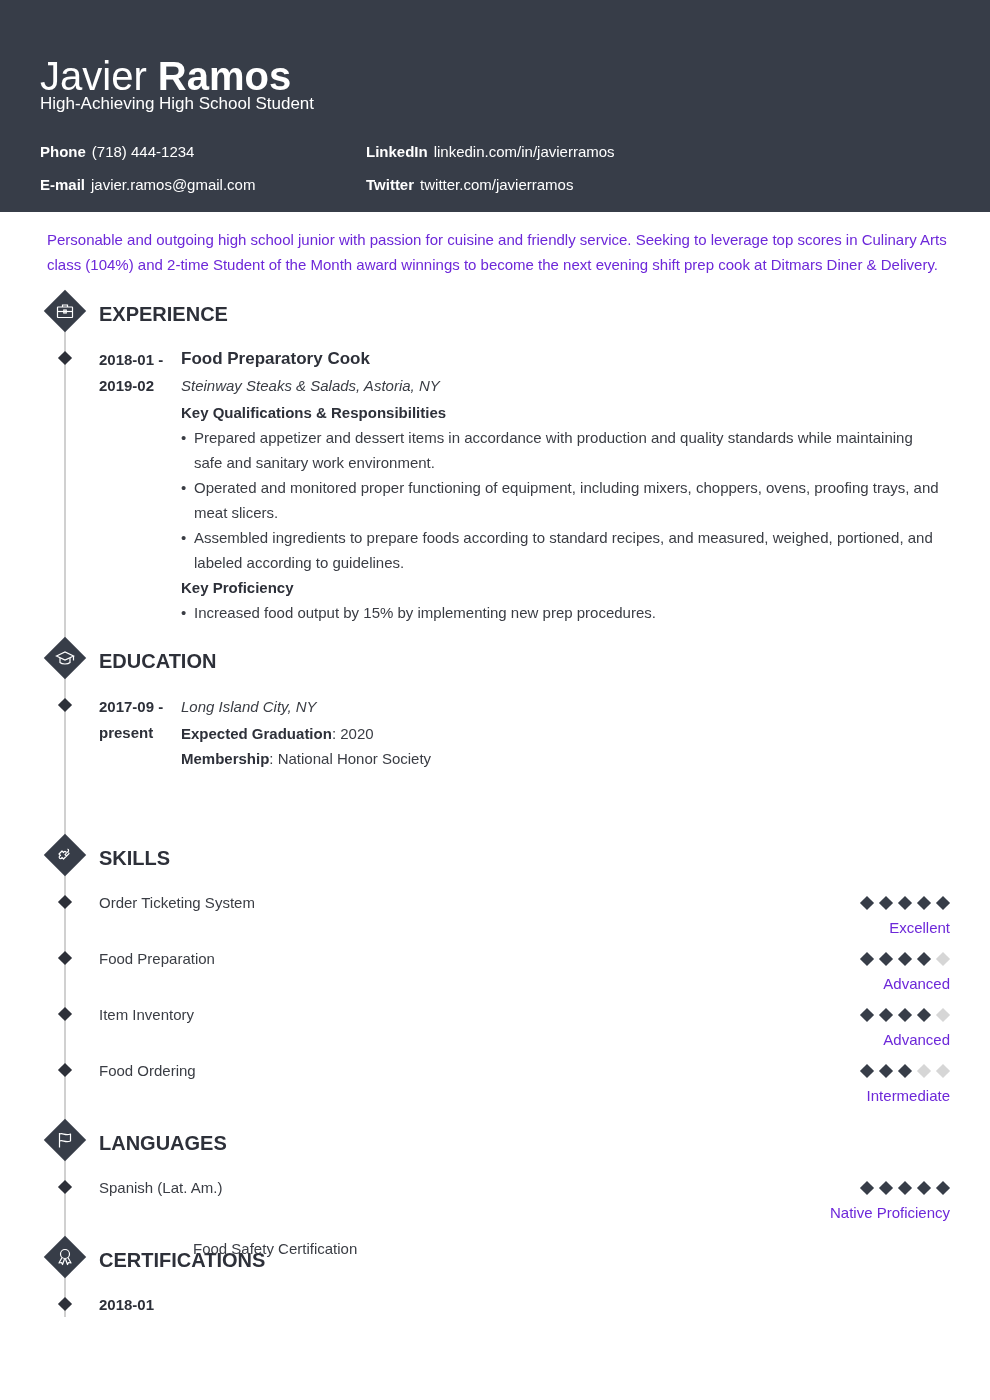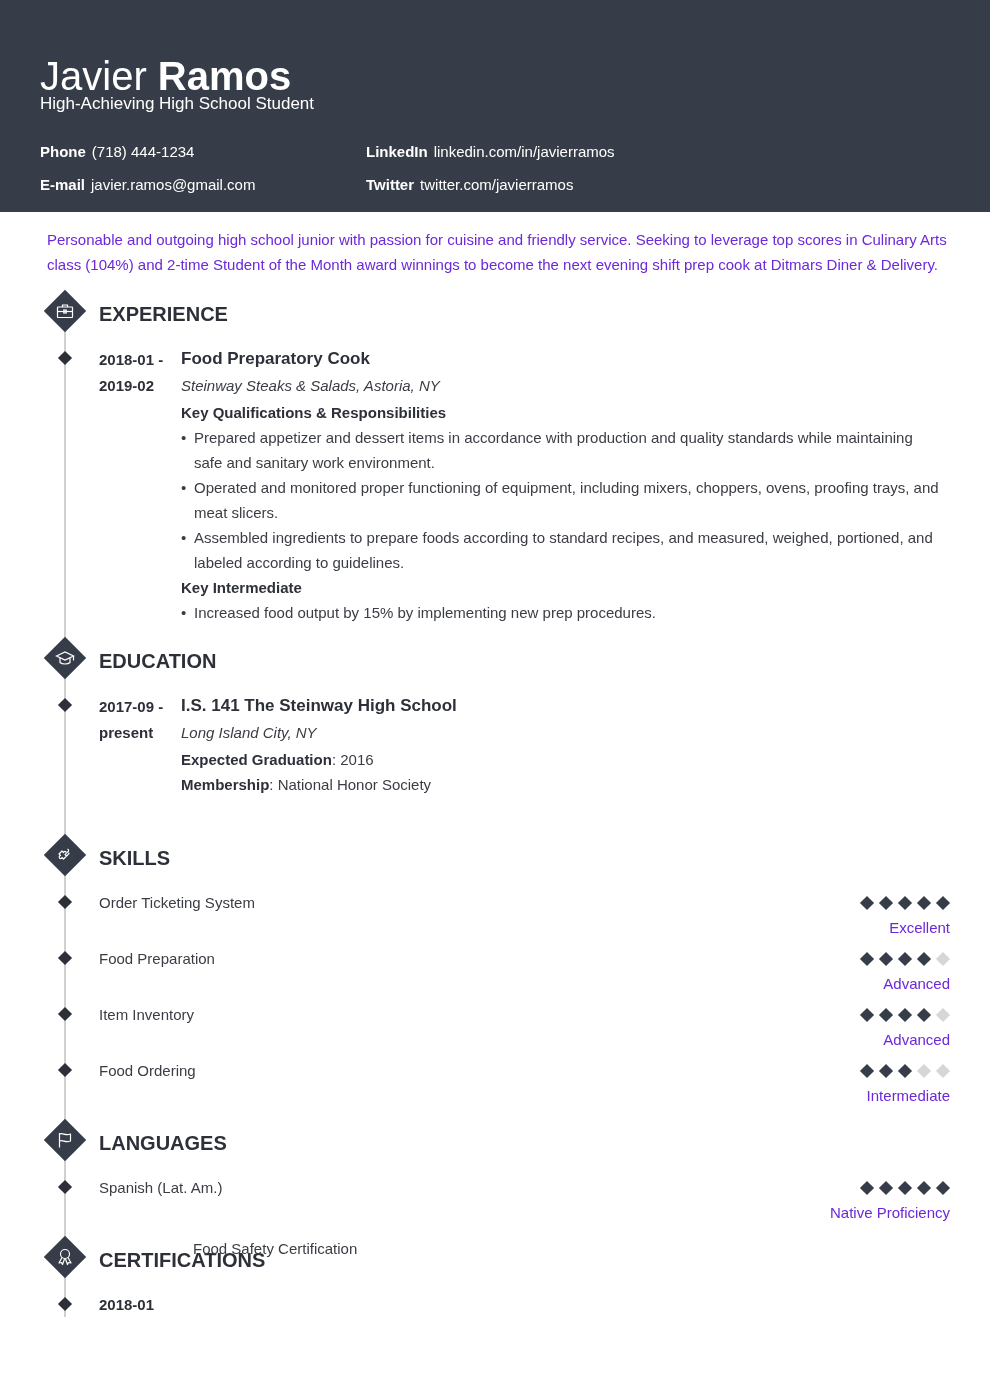--- a/index.html
+++ b/index.html
@@ -87,21 +87,21 @@
 </div>
 <div class="content" style="top:346px;">
   <div class="role">Food Preparatory Cook</div>
   <div class="company">Steinway Steaks &amp; Salads, Astoria, NY</div>
   <div class="sub">Key Qualifications &amp; Responsibilities</div>
   <ul>
     <li>Prepared appetizer and dessert items in accordance with production and quality standards while maintaining safe and sanitary work environment.</li>
     <li>Operated and monitored proper functioning of equipment, including mixers, choppers, ovens, proofing trays, and meat slicers.</li>
     <li>Assembled ingredients to prepare foods according to standard recipes, and measured, weighed, portioned, and labeled according to guidelines.</li>
   </ul>
-  <div class="sub">Key Intermediate</div>
+  <div class="sub">Key Proficiency</div>
   <ul>
     <li>Increased food output by 15% by implementing new prep procedures.</li>
   </ul>
 </div>
 
 <div class="sec-icon" style="top:637px;">
   <div class="dia"></div>
   <svg viewBox="0 0 20 20" fill="none" stroke="#ffffff" stroke-width="1.2">
     <path d="M1.5 8 L10 4 L18.5 8 L10 12 Z"></path>
     <path d="M5 10 V14.5 C7 16.5 13 16.5 15 14.5 V10"></path>
@@ -109,23 +109,22 @@
   </svg>
 </div>
 <div class="sec-title" style="top:649px;">EDUCATION</div>
 
 <div class="bullet-dia" style="top:700px;"></div>
 <div class="date" style="top:694px;">
   <div>2017-09 -</div>
   <div>present</div>
 </div>
 <div class="content" style="top:693px;">
-  <div class="role">I.S. 141 The Steinway High School</div>
   <div class="company">Long Island City, NY</div>
-  <div><span class="sub">Expected Graduation</span><span>: 2016</span></div>
+  <div><span class="sub">Expected Graduation</span><span>: 2020</span></div>
   <div><span class="sub">Membership</span><span>: National Honor Society</span></div>
 </div>
 
 <div class="sec-icon" style="top:834px;">
   <div class="dia"></div>
   <svg viewBox="0 0 20 20" fill="none" stroke="#ffffff" stroke-width="1.2" stroke-linejoin="round">
     <path d="M4 9 L7 6 L8.5 7.5 C9 6 11 6 11.3 7.5 C11.5 8.5 10.5 9.3 10 9.5 L11.5 11 L8.5 14 L7 12.5 C6.5 14 4.5 14 4.2 12.5 C4 11.5 5 10.7 5.5 10.5 Z"></path>
     <path d="M11.5 11 L14 8.5 L12.5 7 C14 6.5 14 4.5 12.5 4.2"></path>
   </svg>
 </div>

